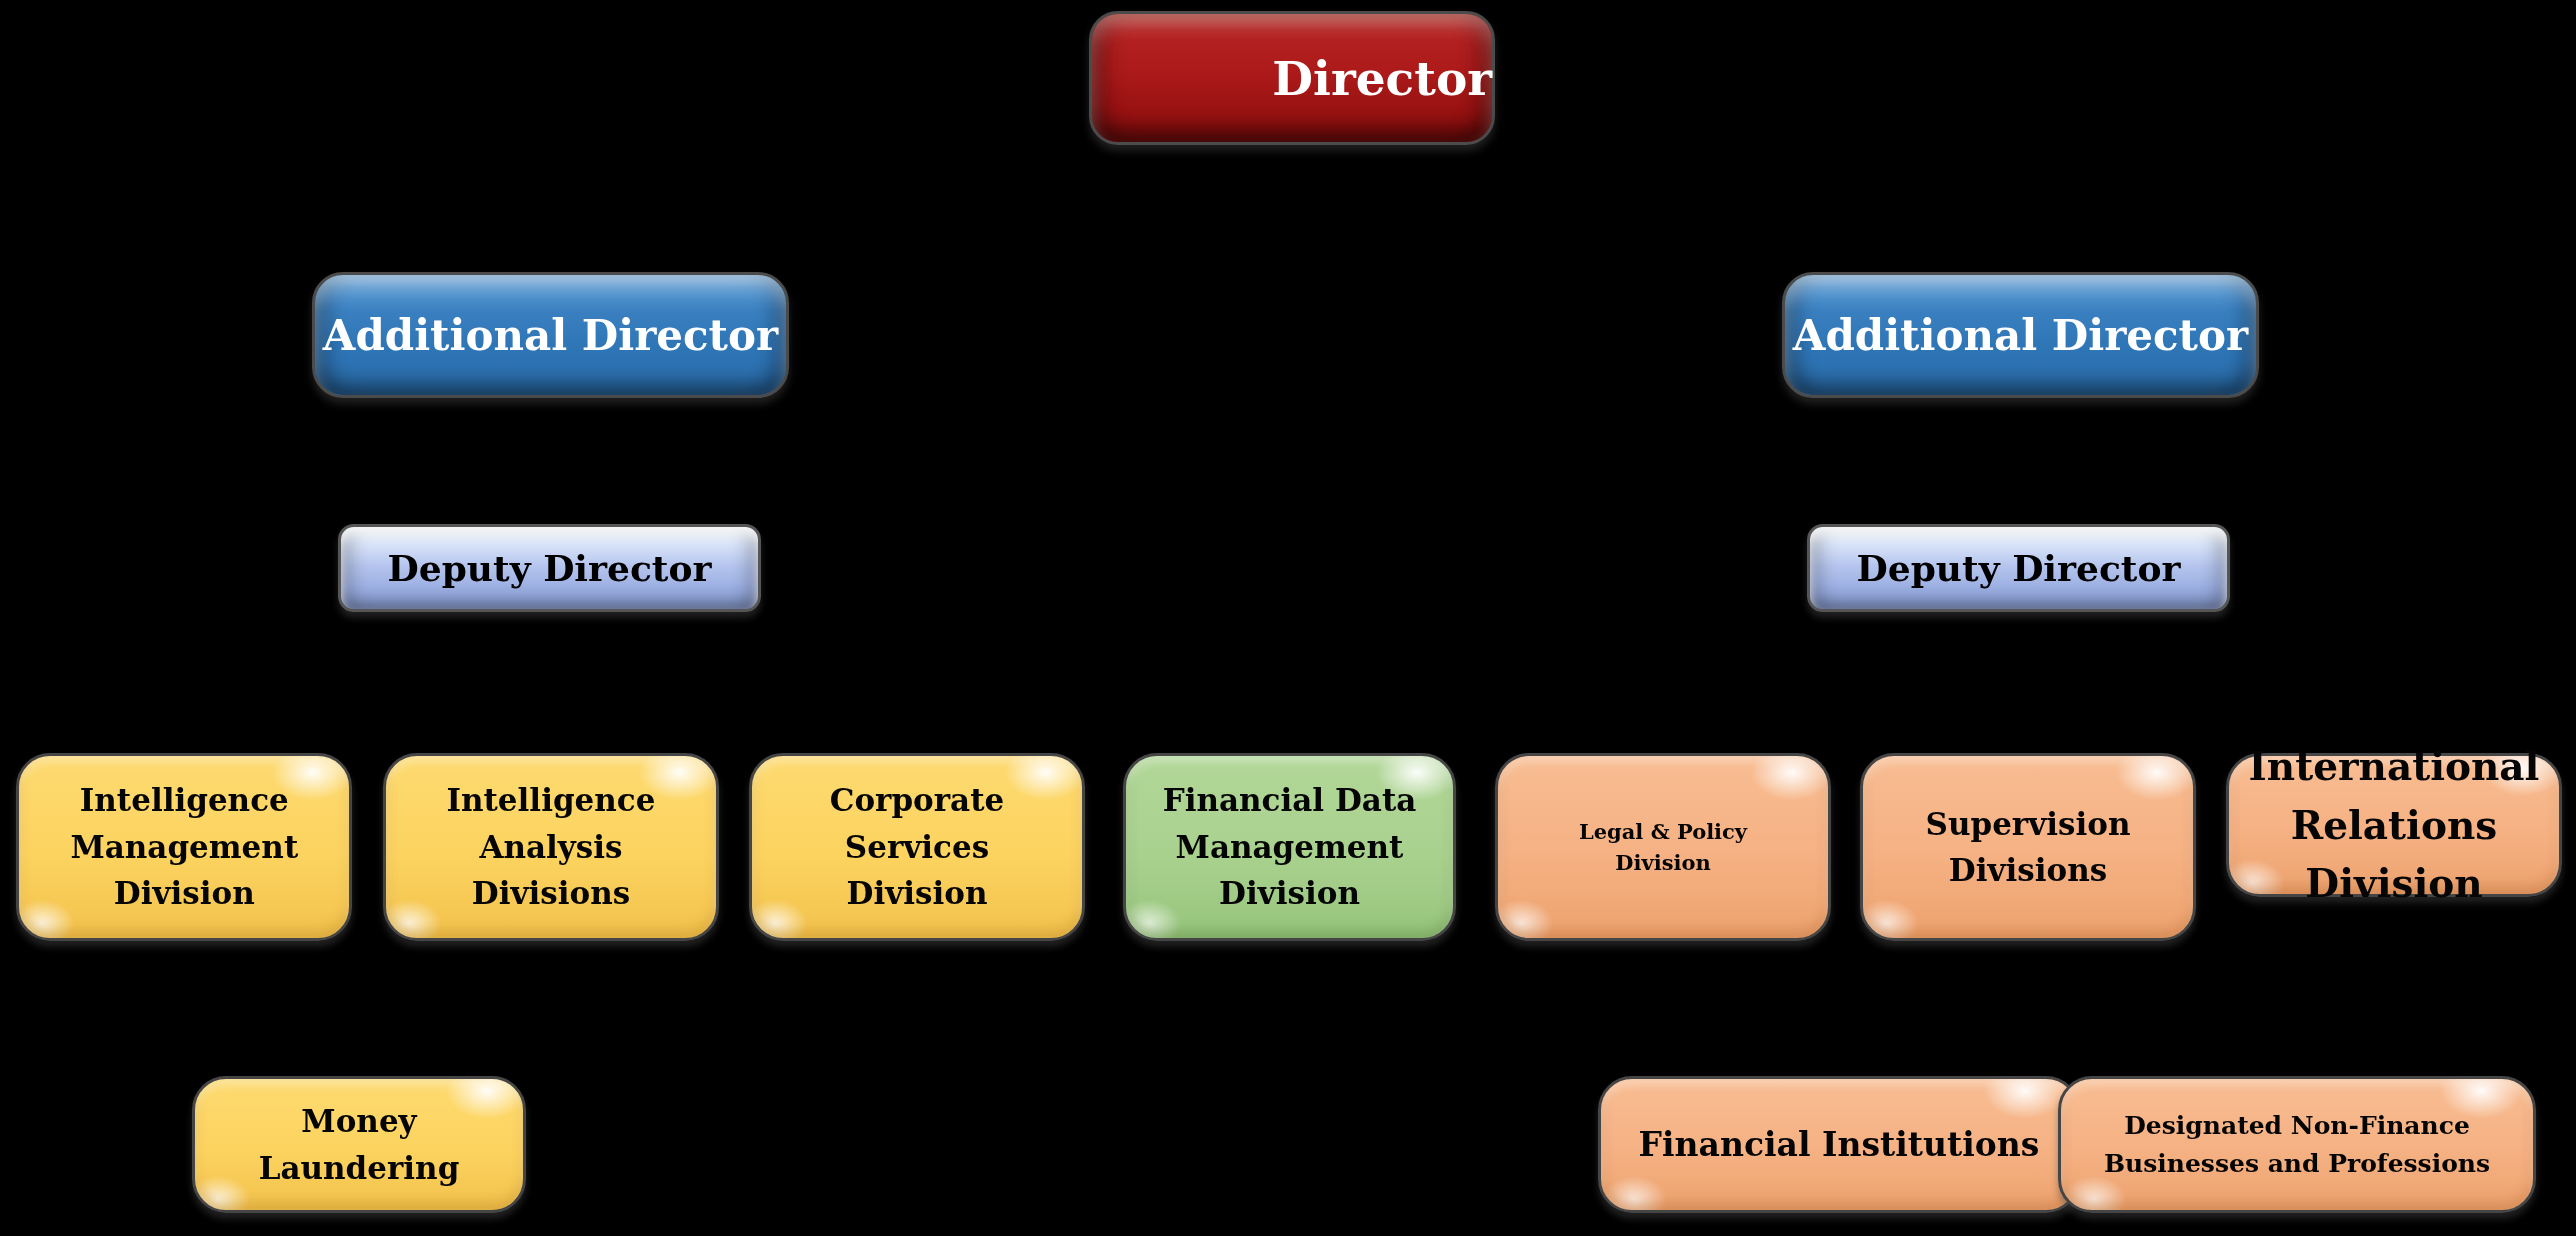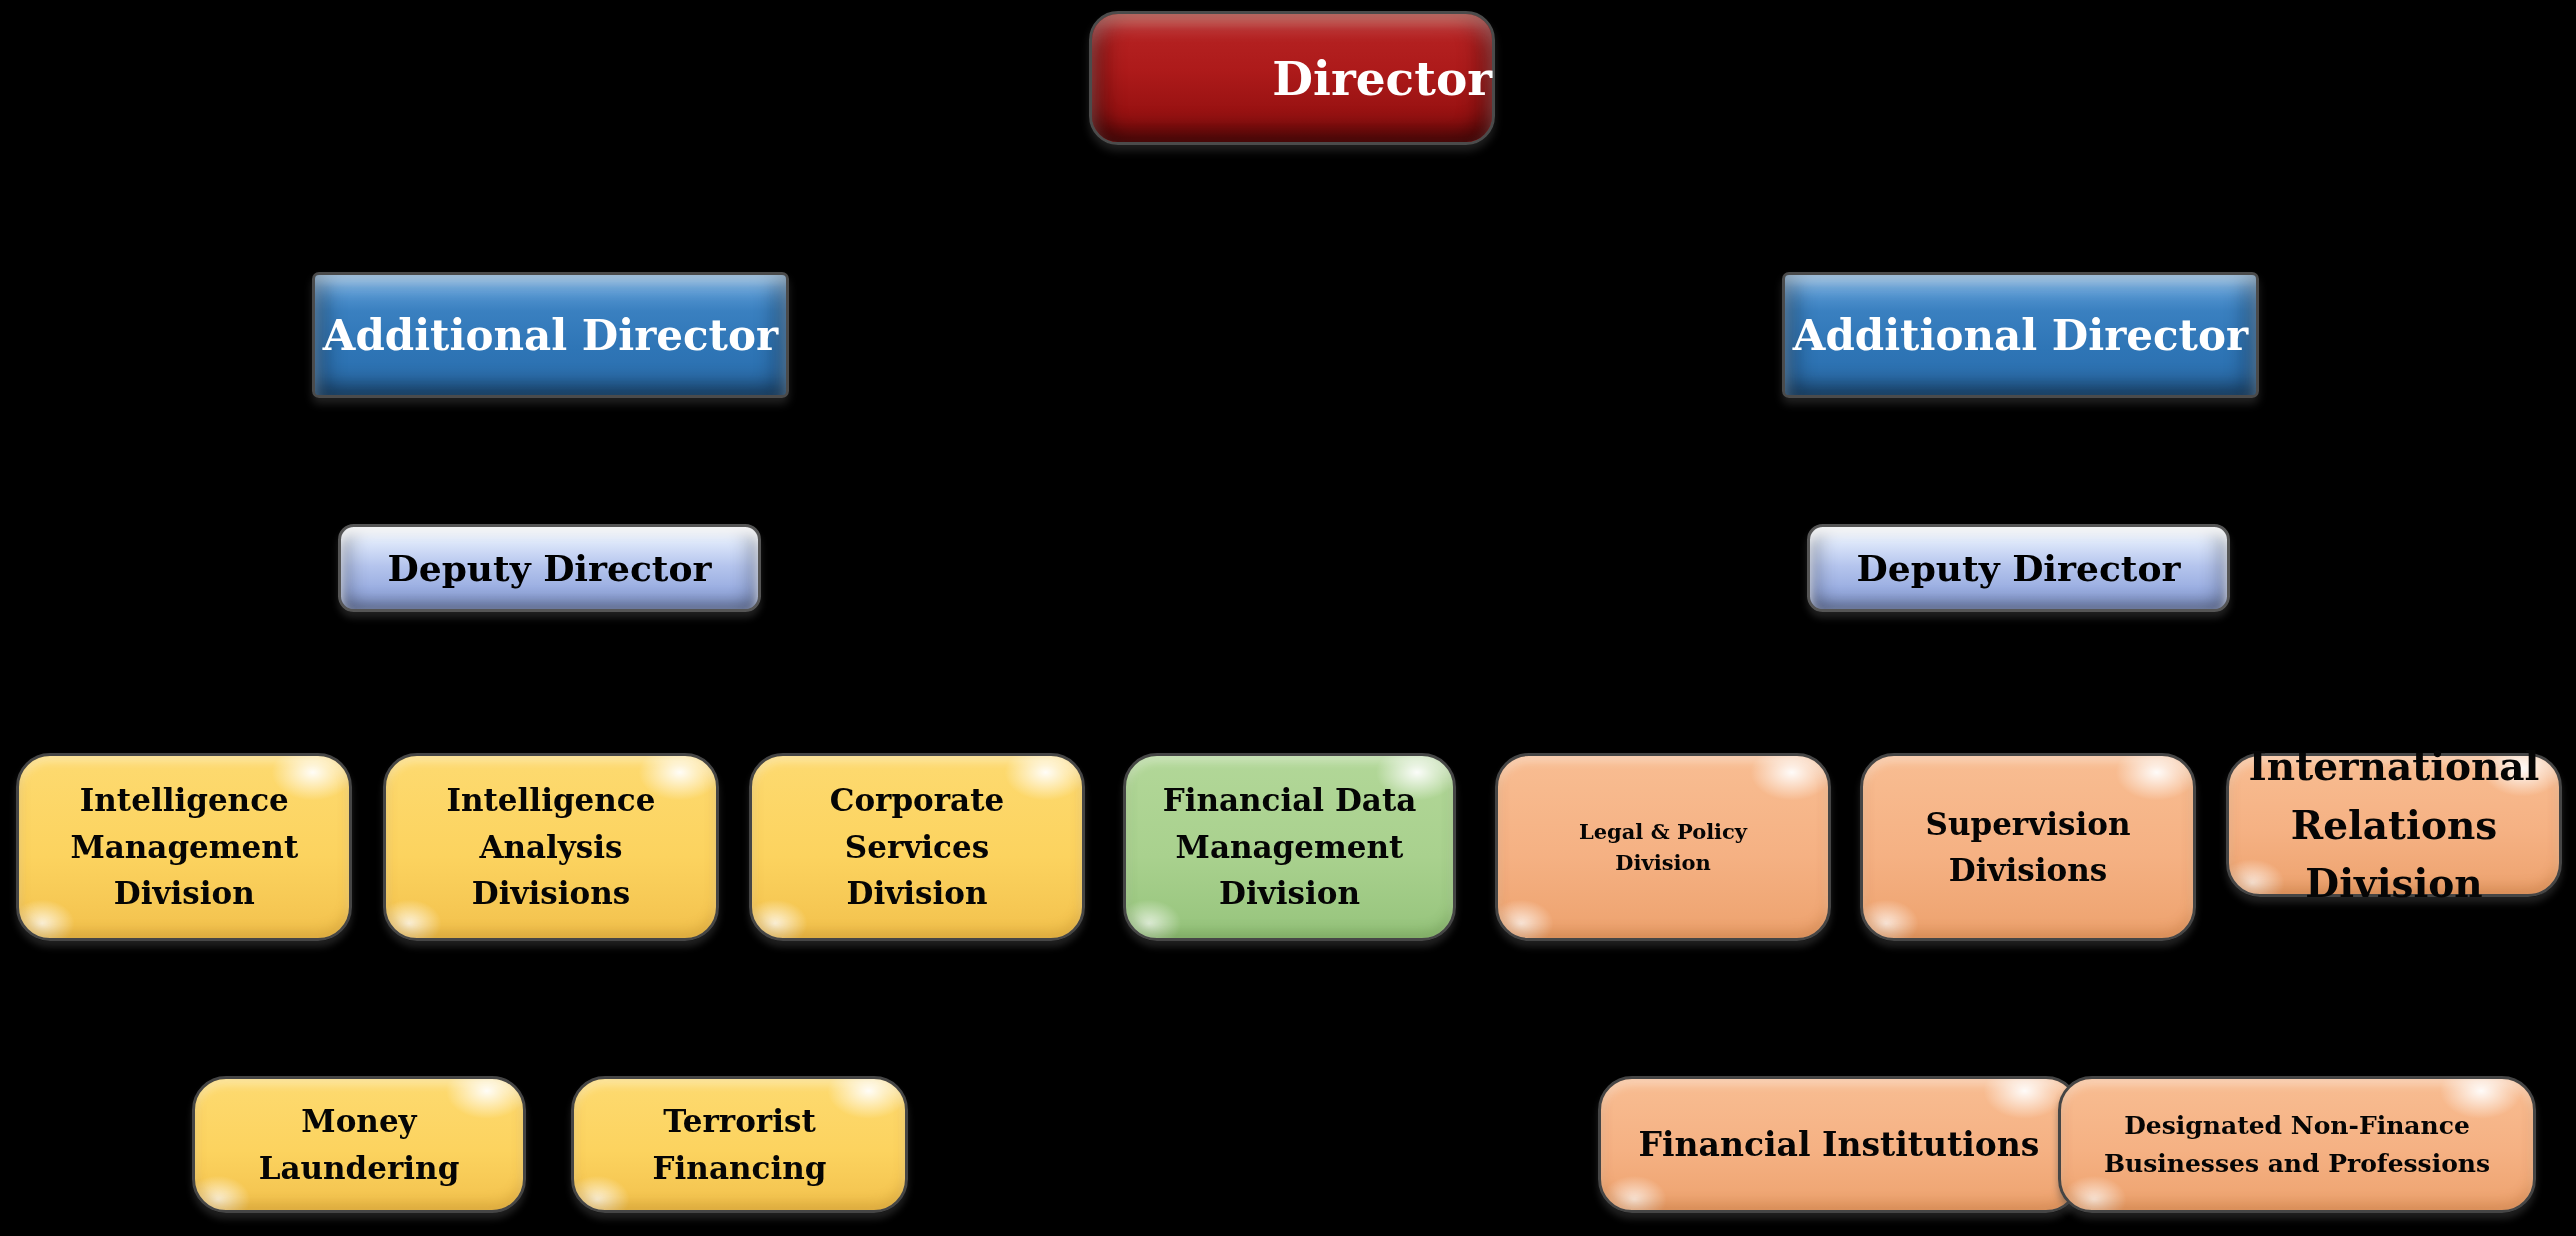--- a/index.html
+++ b/index.html
@@ -24,21 +24,21 @@
     background:linear-gradient(180deg,#c84136 0%,#b52222 12%,#ad1a1a 45%,#971111 80%,#8a0e0e 100%);
     border:3.6px solid #4b4b4b;border-radius:29px;color:#fff;
     box-shadow:inset 0 12px 17px rgba(255,255,255,.28),
                inset 0 -14.5px 19.3px rgba(0,0,0,.40),
                inset 17px 0 19.3px rgba(0,0,0,.22),
                inset -17px 0 19.3px rgba(0,0,0,.22),
                0 6px 8.5px rgba(70,70,70,.45);
   }
   .blue{
     background:linear-gradient(180deg,#8ec4f4 0%,#5b9bd5 10%,#3a80c0 30%,#2e75b6 62%,#2b6dab 100%);
-    border:3.6px solid #4b4b4b;border-radius:7px;color:#fff;
+    border:3.6px solid #4b4b4b;border-radius:31px;color:#fff;
     box-shadow:inset 0 11px 15.7px rgba(255,255,255,.35),
                inset 0 -13.3px 18px rgba(0,0,0,.32),
                inset 15.7px 0 18px rgba(0,0,0,.20),
                inset -15.7px 0 18px rgba(0,0,0,.20),
                0 6px 8.5px rgba(70,70,70,.45);
     align-items:center;
   }
   .periwinkle{
     background:linear-gradient(180deg,#f4f8ff 0%,#dde7fa 18%,#b4c4ed 48%,#98ace0 78%,#8fa3da 100%);
     border:3.6px solid #555;border-radius:15.7px;color:#000;
@@ -160,24 +160,20 @@
     <span class="label">International
 Relations
 Division</span>
   </div>
 
   <div class="node yellow n-ml">
     <span class="label">Money
 Laundering</span>
   </div>
 
-  <div class="node yellow n-tf">
-    <span class="label">Terrorist
-Financing</span>
-  </div>
 
   <div class="node orange n-fi">
     <span class="label">Financial Institutions</span>
   </div>
 
   <div class="node orange n-dnfbp">
     <span class="label">Designated Non-Finance
 Businesses and Professions</span>
   </div>
 

